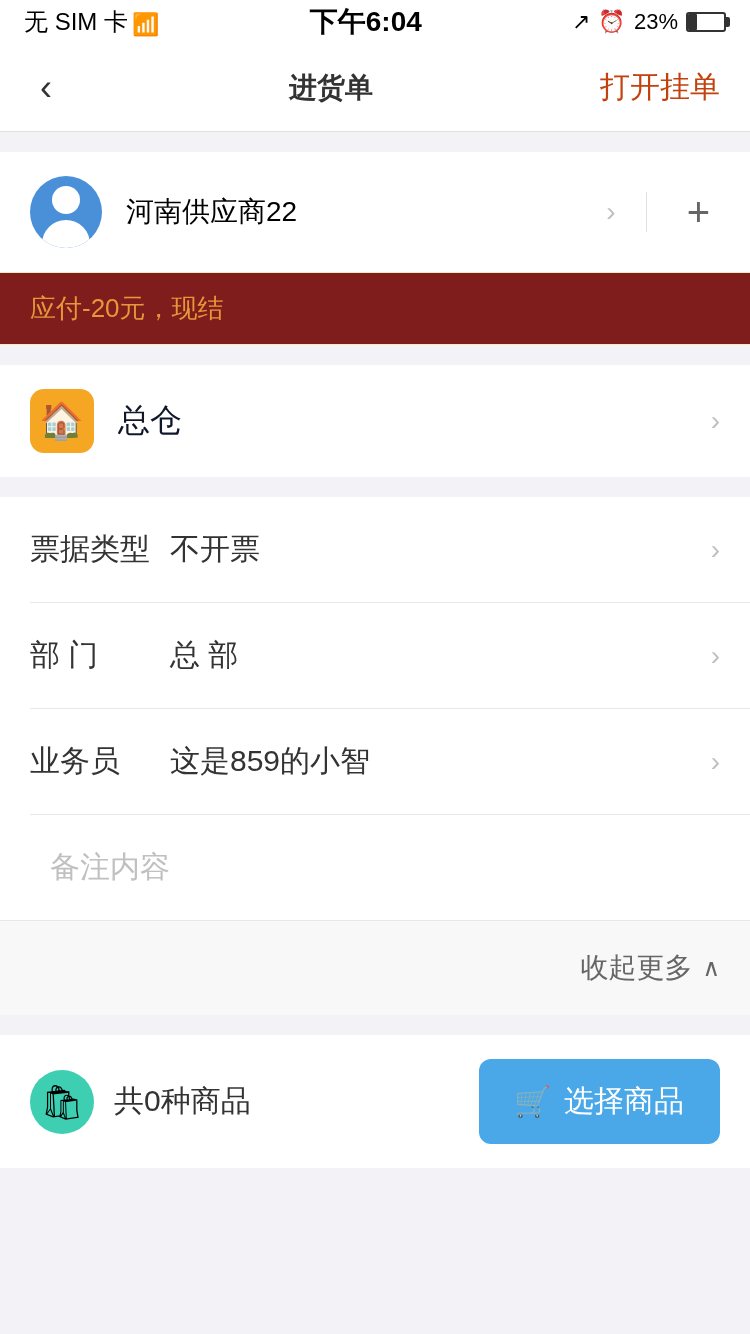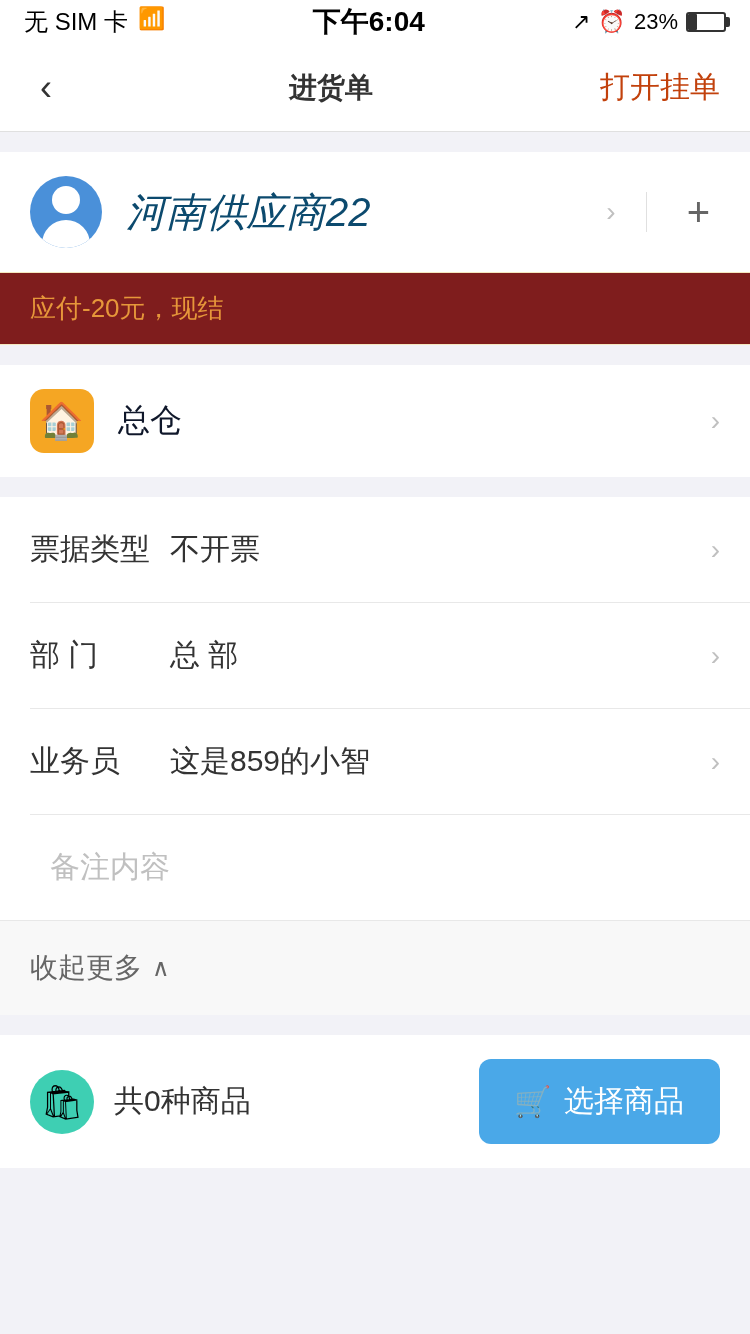--- a/index.html
+++ b/index.html
@@ -17,22 +17,22 @@
       width: 100%;
       height: 44px;
       background: #fff;
       display: flex;
       align-items: center;
       justify-content: space-between;
       padding: 0 24px;
     }
     .status-left {
       display: flex;
-      align-items: flex-start;
-      gap: 10px;
+      align-items: flex-end;
+      gap: 4px;
       font-size: 24px;
       font-weight: 500;
     }
     .status-center {
       font-size: 28px;
       font-weight: 600;
     }
     .status-right {
       display: flex;
       align-items: center;
@@ -151,23 +151,22 @@
       height: 28px;
       background: #fff;
       border-radius: 24px 24px 0 0;
       position: absolute;
       bottom: 0;
       left: 50%;
       transform: translateX(-50%);
     }
     .supplier-name {
       flex: 1;
-      font-size: 40px;
-      color: #0c4a6e;
-      font-style: italic;
+      font-size: 28px;
+      color: #000000;
     }
     .supplier-right-actions {
       display: flex;
       align-items: center;
       gap: 30px;
     }
     .chevron {
       color: #c0c0c0;
       font-size: 28px;
     }
@@ -242,21 +241,21 @@
     }
     .form-value.placeholder {
       color: #c0c0c0;
     }
 
     
     .collapse-row {
       background: #f8f8f8;
       display: flex;
       align-items: center;
-      justify-content: flex-start;
+      justify-content: flex-end;
       padding: 28px 30px;
       cursor: pointer;
       border-top: 1px solid #e8e8e8;
     }
     .collapse-text {
       font-size: 28px;
       color: #666;
       margin-right: 10px;
     }
     .collapse-icon {

